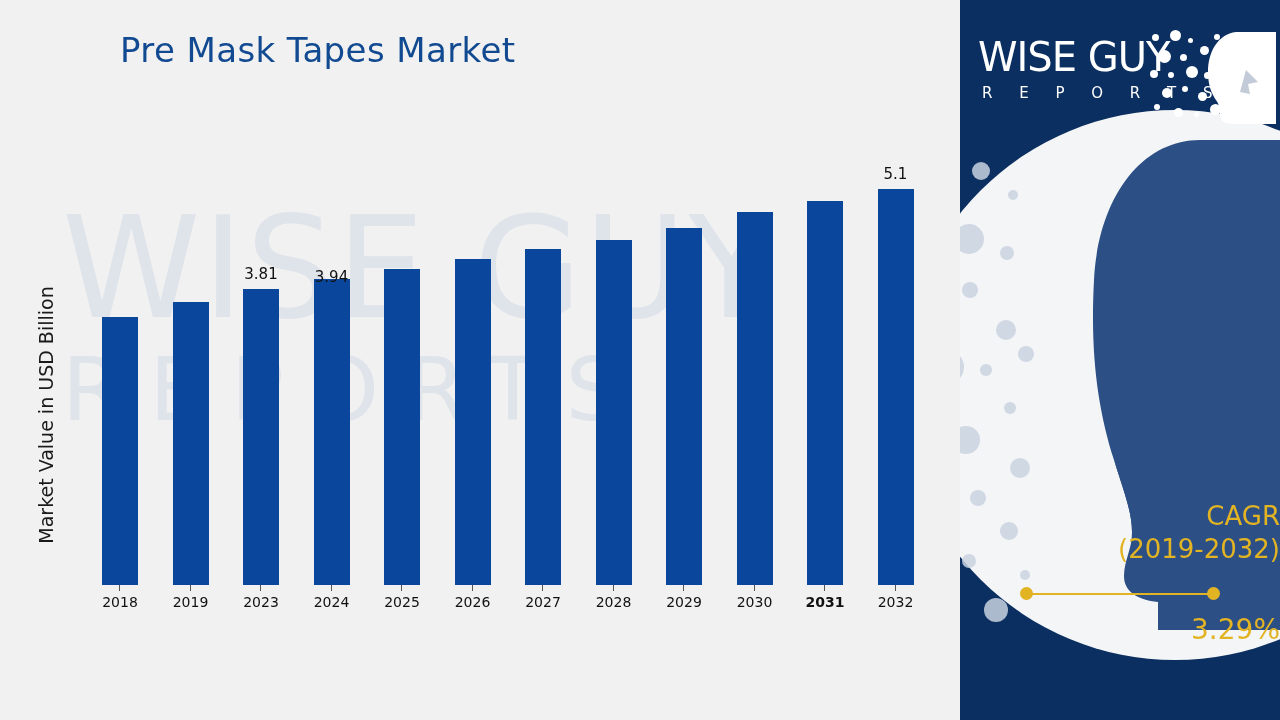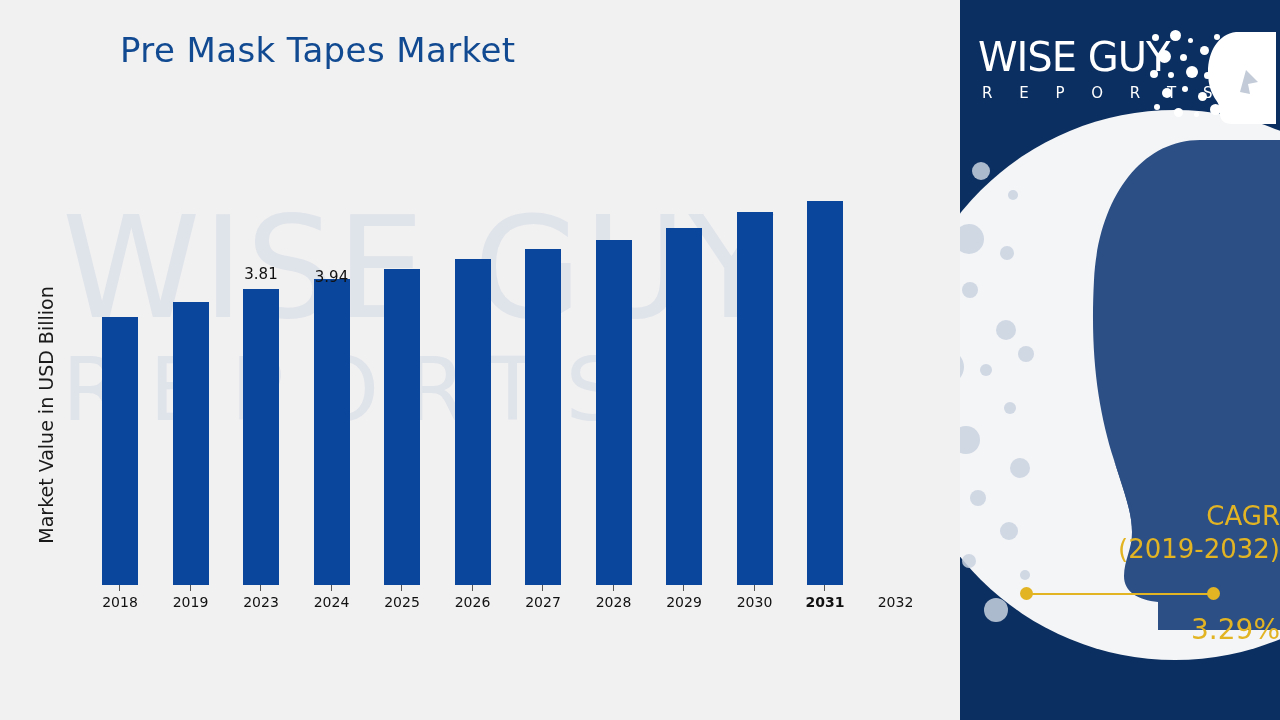--- a/index.html
+++ b/index.html
@@ -304,20 +304,25 @@
         <div class="bar-slot" style="left: 571px;">
           <div class="bar" style="height: 357.321px; background: rgb(10, 71, 156);"></div>
           <div class="tick"></div>
         </div>
         <div class="bar-slot" style="left: 641.5px;">
           <div class="bar" style="height: 372.857px; background: rgb(10, 71, 156);"></div>
           <div class="tick"></div>
         </div>
         <div class="bar-slot" style="left: 712px;">
           <div class="bar" style="height: 384.509px; background: rgb(10, 71, 156);"></div>
+          <div class="tick"></div>
+        </div>
+        <div class="bar-slot" style="left: 782.5px;">
+          <div class="bar" style="height: 396.161px; background: rgb(10, 71, 156);"></div>
+          <div class="bar-label" style="bottom: 402.161px;">5.1</div>
           <div class="tick"></div>
         </div>
       </div>
 
   <div class="xtick-label" style="left: 85px;">2018</div>
       <div class="xtick-label" style="left: 155.5px;">2019</div>
       <div class="xtick-label" style="left: 226px;">2023</div>
       <div class="xtick-label" style="left: 296.5px;">2024</div>
       <div class="xtick-label" style="left: 367px;">2025</div>
       <div class="xtick-label" style="left: 437.5px;">2026</div>

